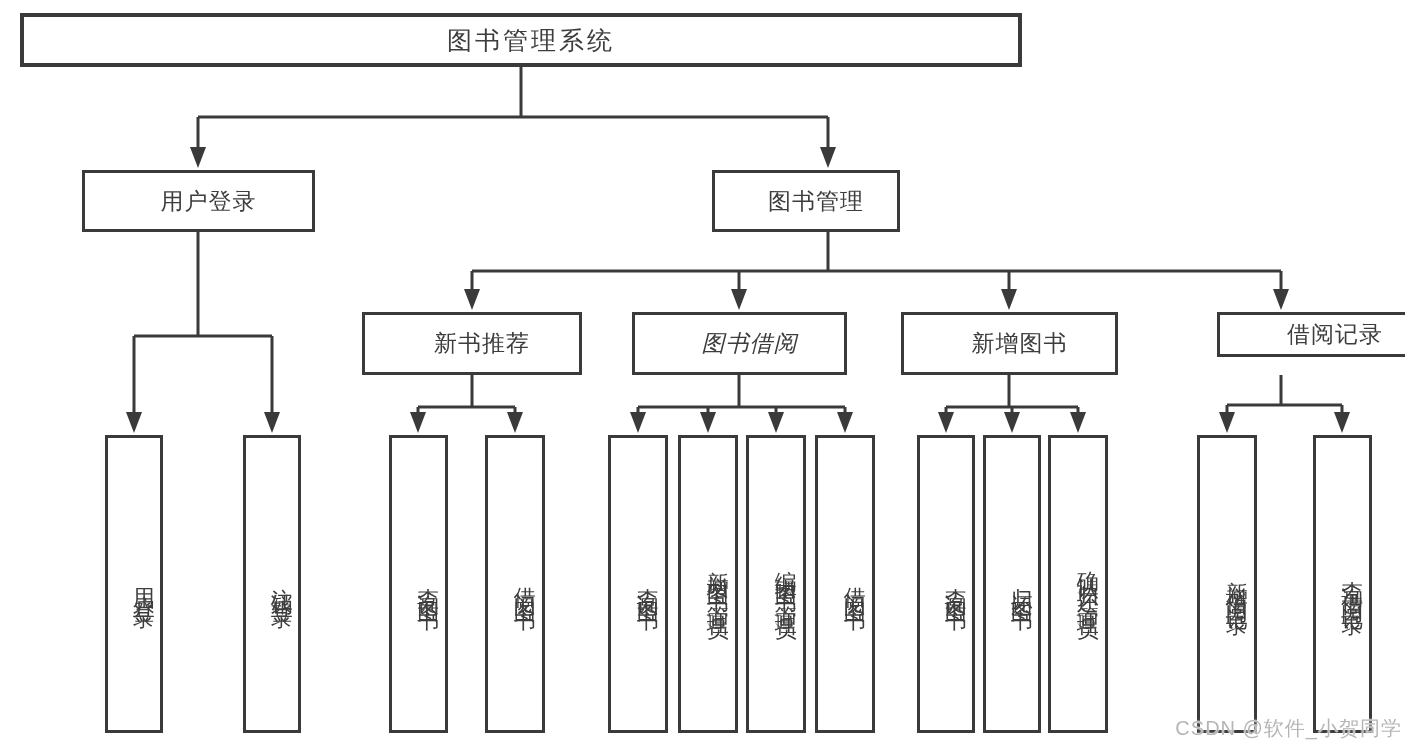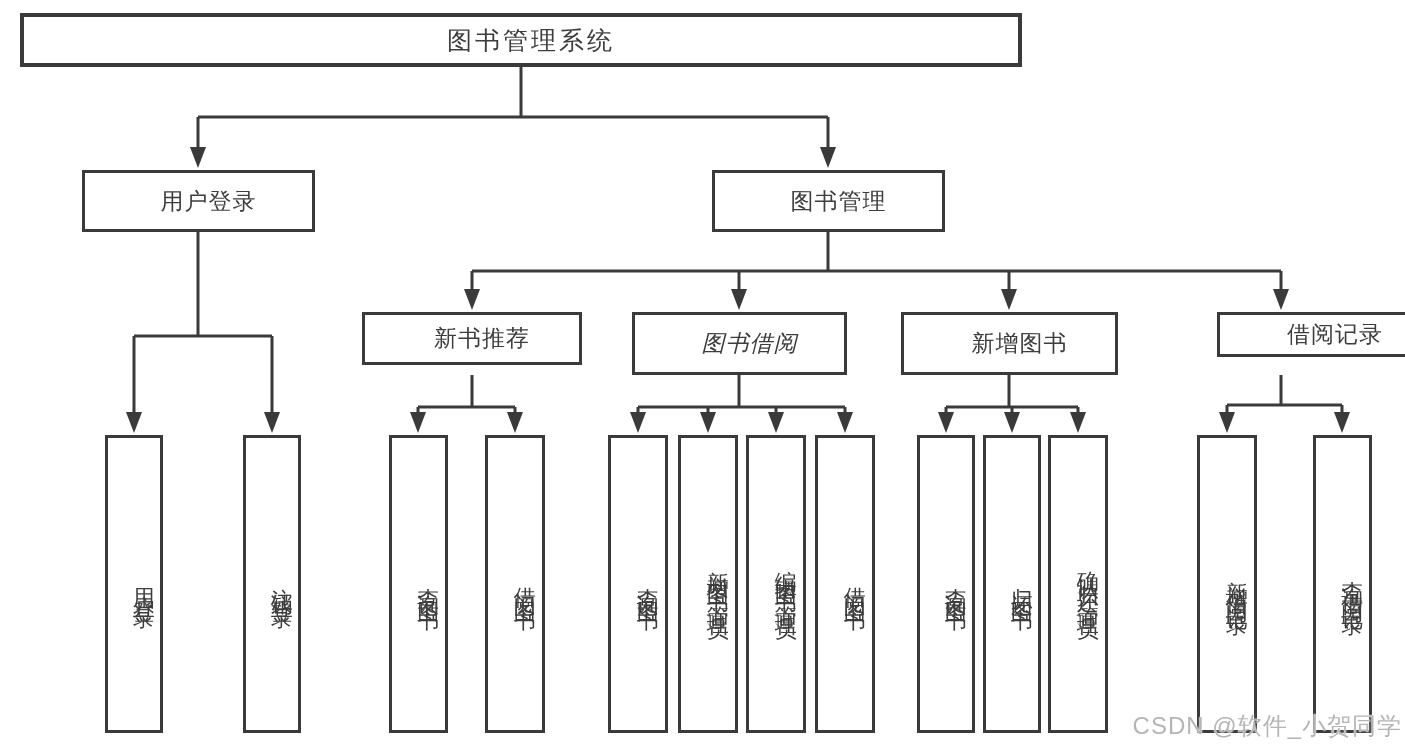--- a/index.html
+++ b/index.html
@@ -22,21 +22,21 @@
   .box.leaf{font-size:22px;}
   .v-text{
     writing-mode:vertical-rl;
     text-orientation:mixed;
     letter-spacing:7px;
     line-height:1.35;
     white-space:nowrap;
   }
   .watermark{
     position:absolute;right:3px;bottom:5px;z-index:9;
-    font-size:24px;color:var(--watermark);
+    font-size:20px;color:var(--watermark);
     text-shadow:0 0 2px #fff, 0 0 1px #fff;
     letter-spacing:1px;
   }
 </style>
 </head>
 <body>
 
 <div class="canvas">
 
   <svg class="connectors" viewBox="0 0 1405 747" xmlns="http://www.w3.org/2000/svg" aria-hidden="true">
@@ -56,25 +56,25 @@
              M1227 433 l-8 -21 h16 Z M1342 433 l-8 -21 h16 Z" fill="#3a3a3a" stroke="none"></path>
   </svg>
 
   <div class="box root" style="left:20px;top:13px;width:1002px;height:54px;">
     <span>图书管理系统</span>
   </div>
 
   <div class="box lvl" style="left:82px;top:170px;width:233px;height:62px;">
     <span>用户登录</span>
   </div>
-  <div class="box lvl" style="left:712px;top:170px;width:233px;height:62px;text-align:center;">
+  <div class="box lvl" style="left:712px;top:170px;width:188px;height:62px;text-align:center;">
     <span>图书管理</span>
   </div>
 
-  <div class="box lvl" style="left:362px;top:312px;width:220px;height:53px;">
+  <div class="box lvl" style="left:362px;top:312px;width:220px;height:63px;">
     <span>新书推荐</span>
   </div>
   <div class="box lvl" style="left:632px;top:312px;width:215px;height:63px;font-style:italic;">
     <span>图书借阅</span>
   </div>
   <div class="box lvl" style="left:901px;top:312px;width:217px;height:63px;">
     <span>新增图书</span>
   </div>
   <div class="box lvl" style="left:1173px;top:312px;width:216px;height:45px;margin-left:44px;">
     <span>借阅记录</span>

